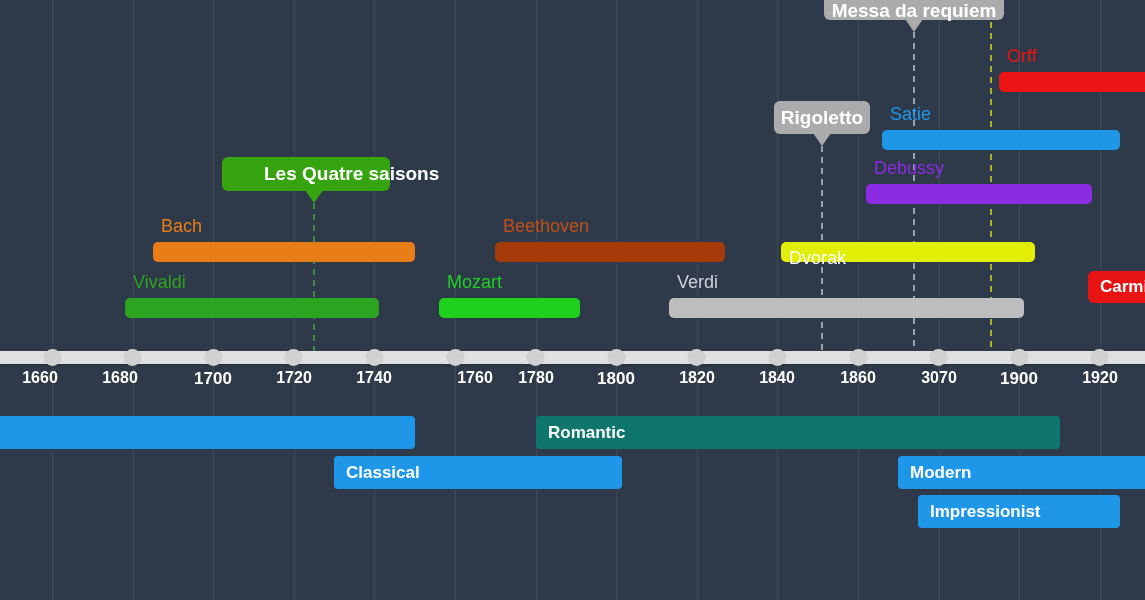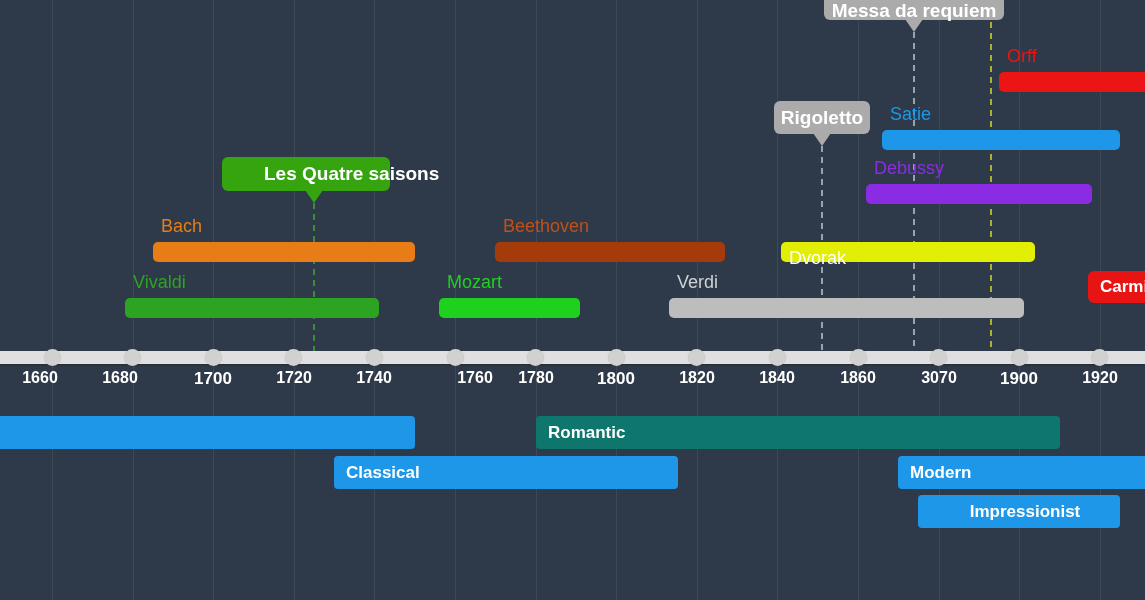--- a/index.html
+++ b/index.html
@@ -101,17 +101,17 @@
       <div class="axis-dot" style="left: 930px; background: rgb(209, 209, 209);"></div>
       <div class="tick-label" style="left: 939px; color: rgb(255, 255, 255);">3070</div>
       <div class="axis-dot" style="left: 1011px; background: rgb(209, 209, 209);"></div>
       <div class="tick-label major" style="left: 1019px; color: rgb(255, 255, 255);">1900</div>
       <div class="axis-dot" style="left: 1091px; background: rgb(209, 209, 209);"></div>
       <div class="tick-label" style="left: 1100px; color: rgb(255, 255, 255);">1920</div>
     </div>
   <div id="layer-eras">
       <div class="era-bar" style="left: -30px; width: 445px; top: 416px; background: rgb(30, 151, 232); color: rgb(255, 255, 255);"></div>
       <div class="era-bar" style="left: 536px; width: 524px; top: 416px; background: #0f766e; color: rgb(255, 255, 255);">Romantic</div>
-      <div class="era-bar" style="left: 334px; width: 344px; top: 456px; background: rgb(30, 151, 232); color: rgb(255, 255, 255);">Classical</div>
+      <div class="era-bar" style="left: 334px; width: 288px; top: 456px; background: rgb(30, 151, 232); color: rgb(255, 255, 255);">Classical</div>
       <div class="era-bar" style="left: 898px; width: 262px; top: 456px; background: rgb(30, 151, 232); color: rgb(255, 255, 255);">Modern</div>
-      <div class="era-bar" style="left: 918px; width: 202px; top: 495px; background: rgb(30, 151, 232); color: rgb(255, 255, 255); text-align: center;">Impressionist</div>
+      <div class="era-bar" style="left: 918px; width: 202px; top: 495px; background: rgb(30, 151, 232); color: rgb(255, 255, 255);">Impressionist</div>
     </div>
 </div>
 
 </body></html>

